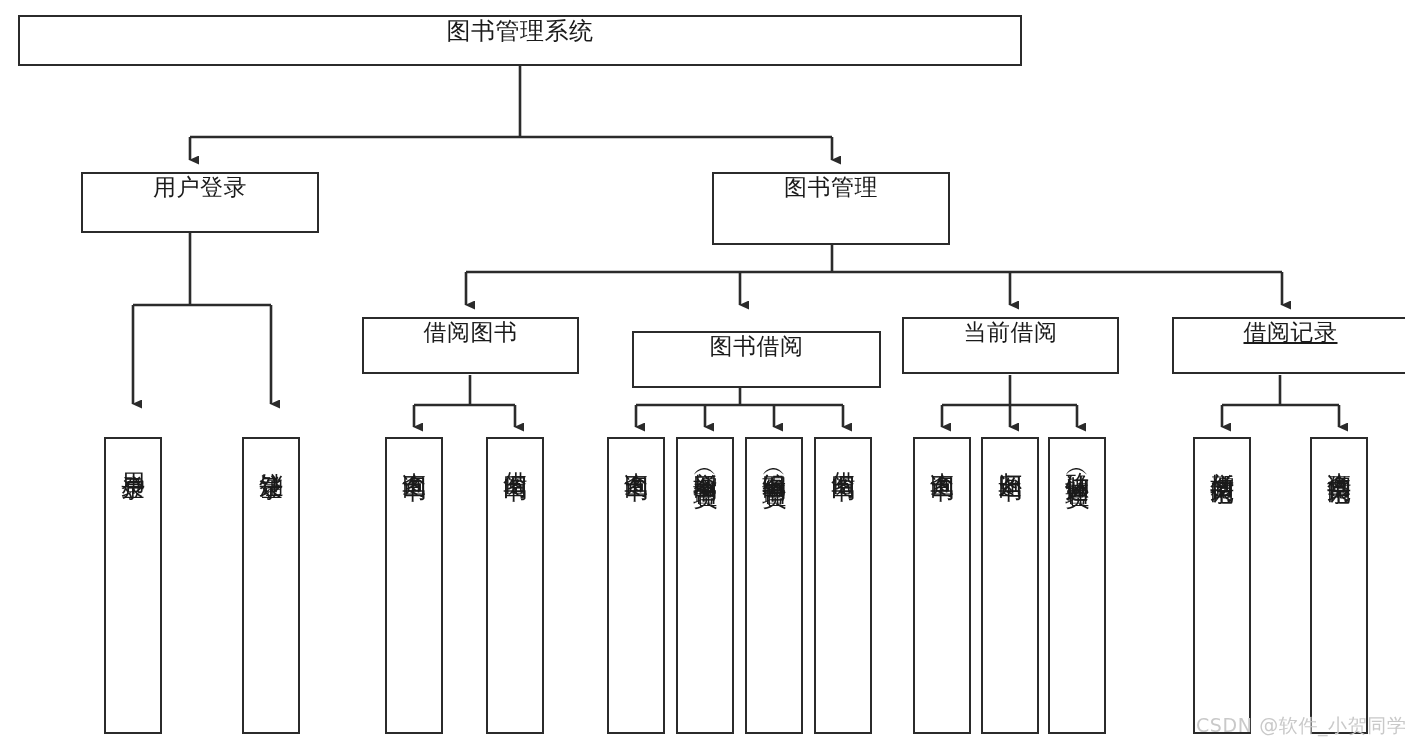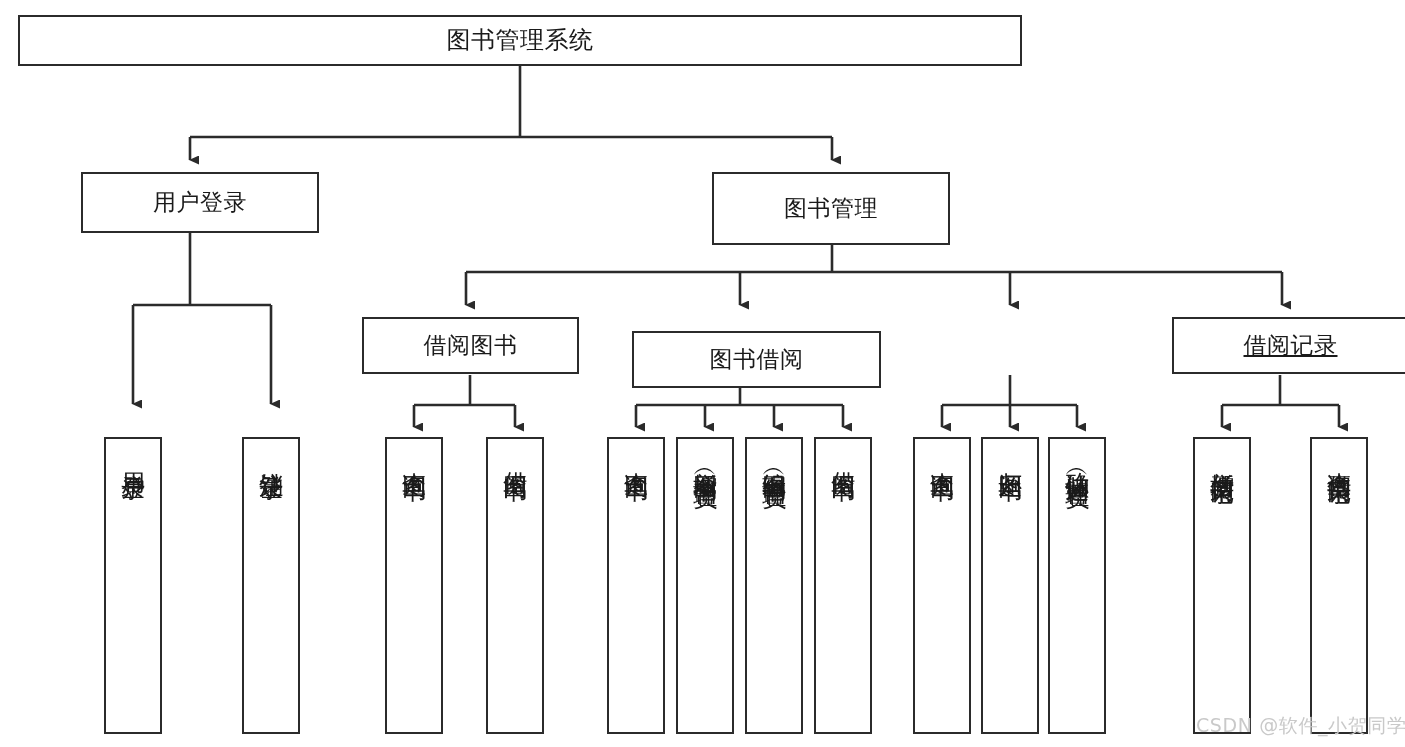--- a/index.html
+++ b/index.html
@@ -25,21 +25,21 @@
     width: 1405px;
     height: 747px;
     pointer-events: none;
   }
   .node {
     position: absolute;
     box-sizing: border-box;
     border: 2.5px solid #2b2b2b;
     background: #ffffff;
     display: flex;
-    align-items: center;
+    align-items: flex-start;
     justify-content: center;
     color: #1a1a1a;
   }
   .node .label {
     display: block;
     text-align: center;
     line-height: 1.18;
     letter-spacing: 0.5px;
     white-space: nowrap;
   }
@@ -139,20 +139,23 @@
   <div class="node node-h" style="left:712px; top:172px; width:238px; height:73px;">
     <span class="label">图书管理</span>
   </div>
 
   <div class="node node-h" style="left:362px; top:317px; width:217px; height:57px;">
     <span class="label">借阅图书</span>
   </div>
   <div class="node node-h" style="left:632px; top:331px; width:249px; height:57px;">
     <span class="label">图书借阅</span>
   </div>
+  <div class="node node-h" style="left:902px; top:317px; width:217px; height:57px;">
+    <span class="label">当前借阅</span>
+  </div>
   <div class="node node-h" style="left:1172px; top:317px; width:237px; height:57px;text-decoration:underline;">
     <span class="label">借阅记录</span>
   </div>
 
   <div class="node node-v" style="left:104px; top:437px; width:58px; height:297px;">
     <span class="label">用户登录</span>
   </div>
   <div class="node node-v" style="left:242px; top:437px; width:58px; height:297px;">
     <span class="label">注销登录</span>
   </div>

